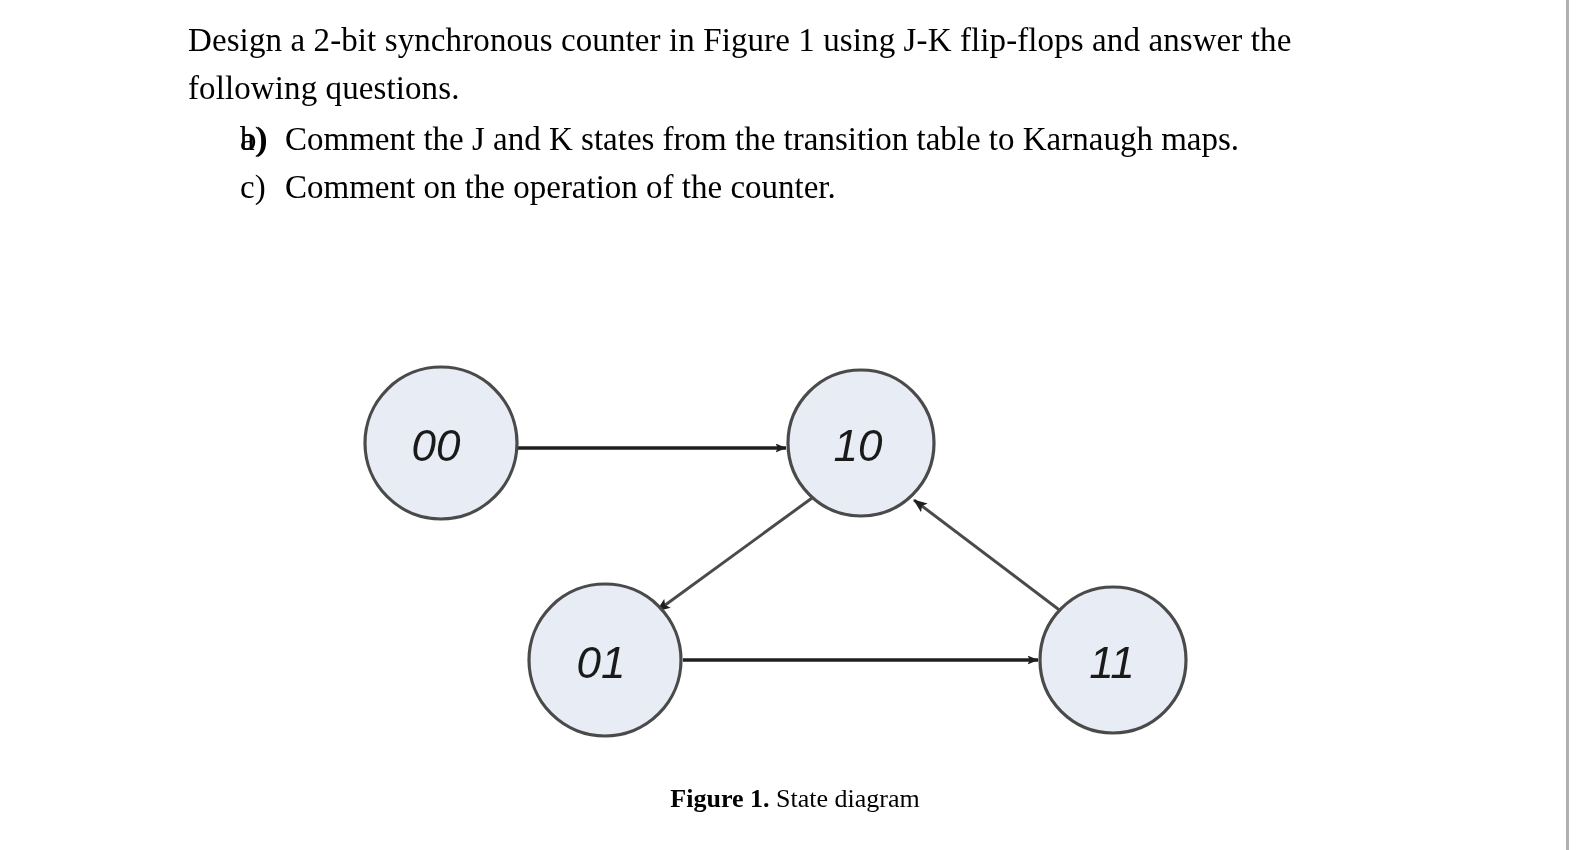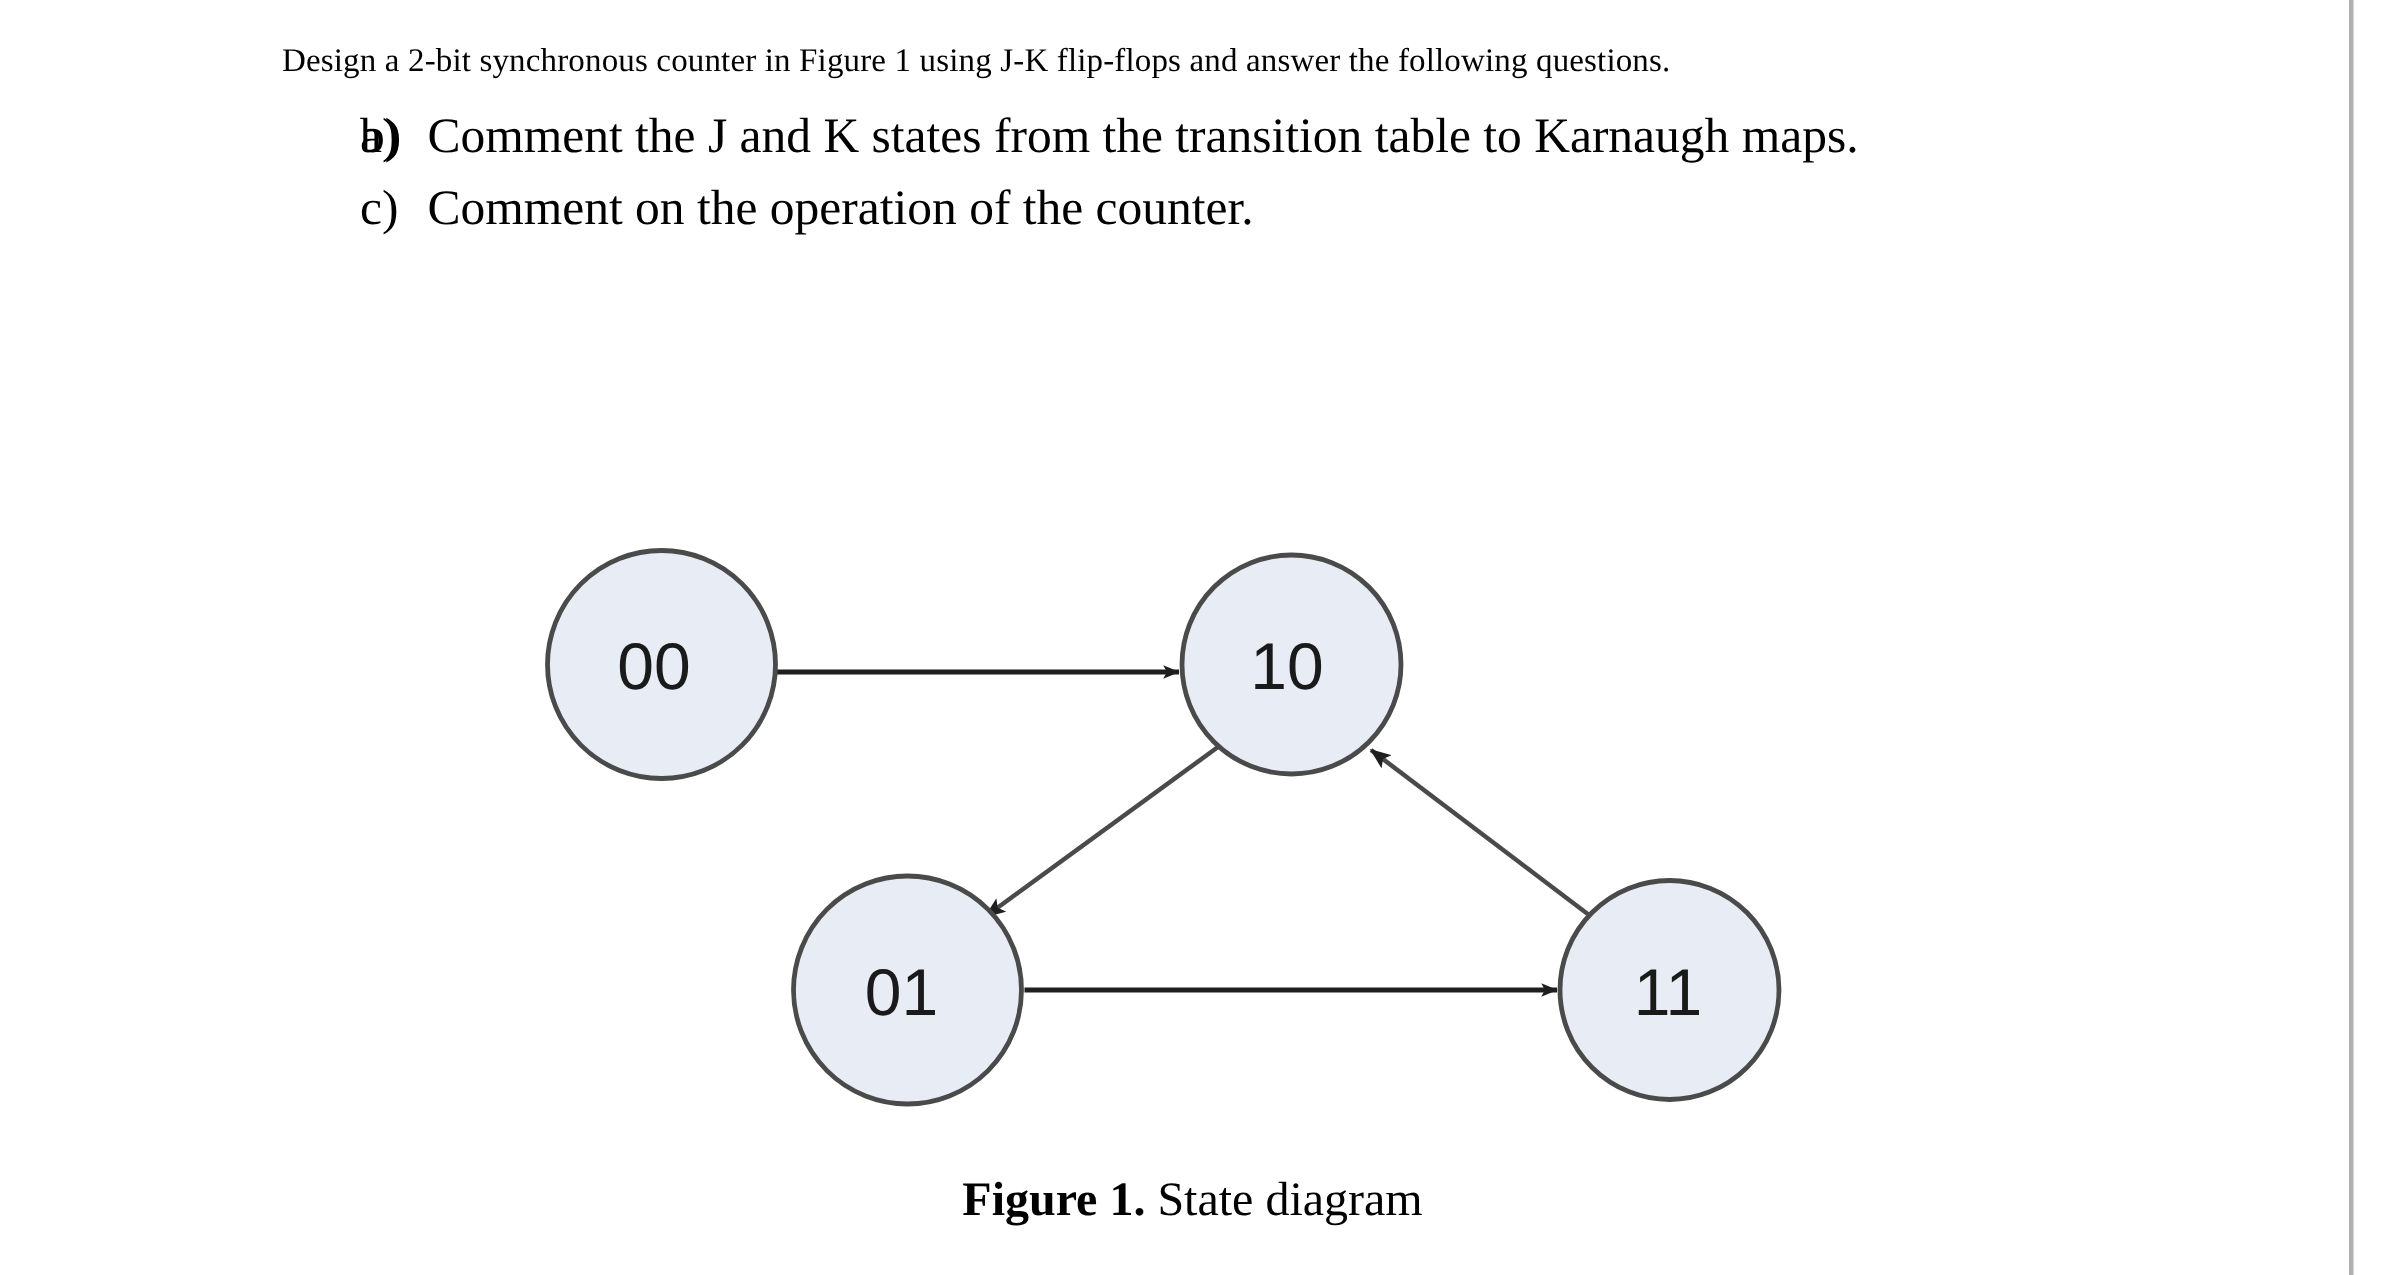--- a/index.html
+++ b/index.html
@@ -29,21 +29,21 @@
   }
 
   
   #prompt-block {
     position: absolute;
     left: 188px;
     top: 16px;
     width: 1190px;
   }
   .intro-para {
-    font-size: 22px;
+    font-size: 33px;
     line-height: 48px;
     margin: 0;
     letter-spacing: 0.1px;
   }
   #task-list {
     list-style: none;
     margin: 0;
     padding: 0;
     margin-top: 3px;
   }
@@ -62,20 +62,21 @@
     font-size: 33px;
   }
 
   
   #state-diagram {
     position: absolute;
     left: 0;
     top: 330px;
     width: 1590px;
     height: 440px;
+    font-style: italic;
   }
   #state-diagram svg {
     display: block;
   }
   .node-circle {
     fill: #e8ecf4;
     stroke: #4a4a4a;
     stroke-width: 3.2;
   }
   .node-label {
@@ -95,21 +96,21 @@
     stroke-width: 3.4;
   }
 
   
   #figure-caption {
     position: absolute;
     left: 0;
     top: 778px;
     width: 1590px;
     text-align: center;
-    font-size: 32px;
+    font-size: 26px;
     line-height: 42px;
   }
   #figure-caption .cap-bold {
     font-weight: bold;
   }
   #figure-caption .cap-rest {
     font-weight: normal;
   }
 </style>
 </head>

